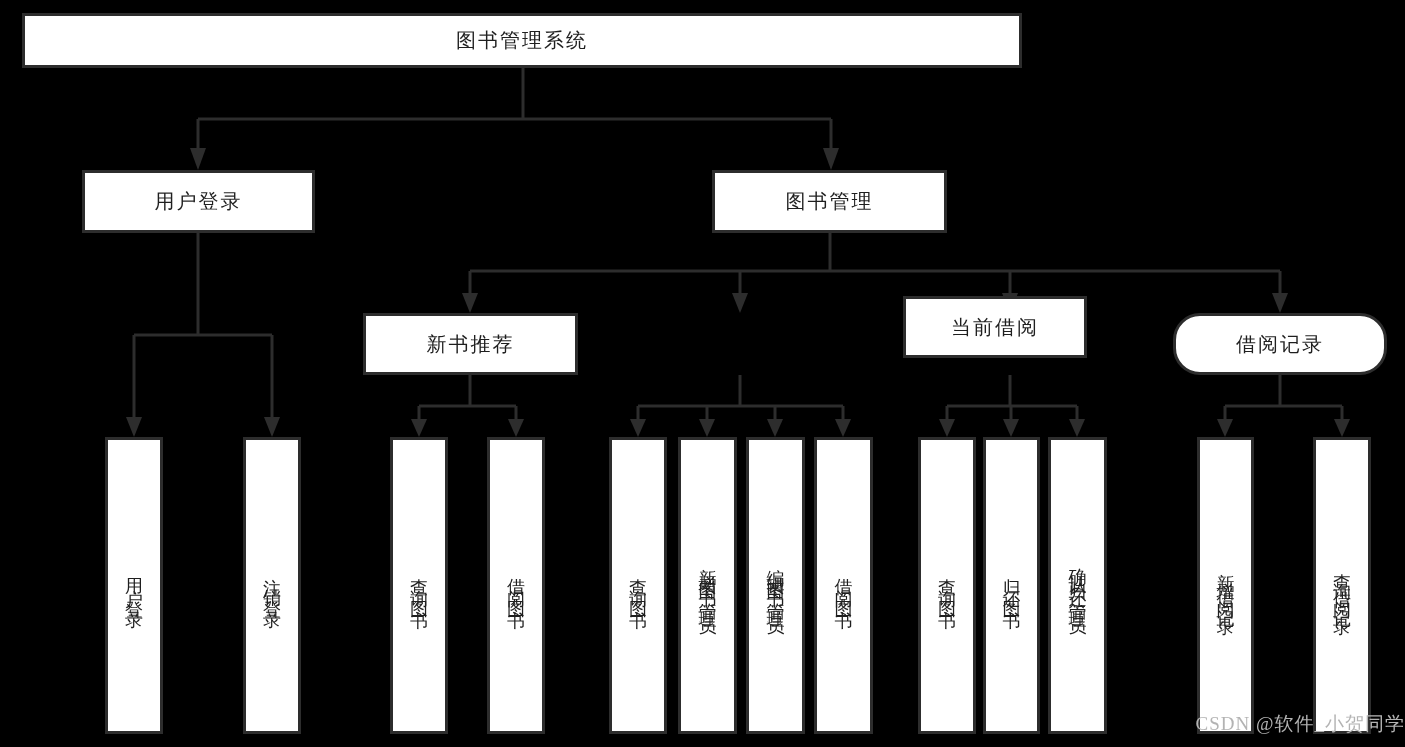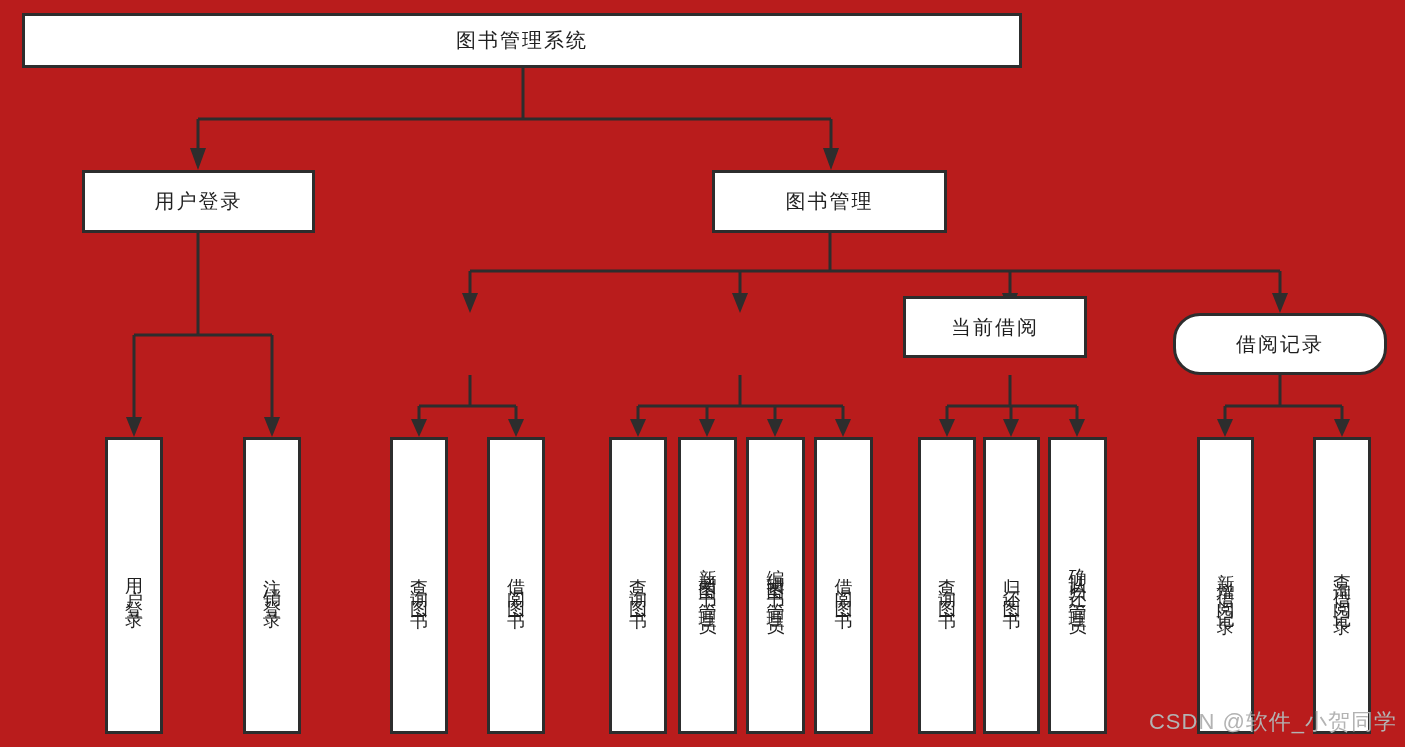--- a/index.html
+++ b/index.html
@@ -8,21 +8,21 @@
     background: #ffffff;
     width: 1405px;
     height: 747px;
     overflow: hidden;
     font-family: "Liberation Sans", "DejaVu Sans", sans-serif;
   }
   #canvas {
     position: relative;
     width: 1405px;
     height: 747px;
-    background: #b91c1c;
+    background: #000000;
   }
   #connectors {
     position: absolute;
     left: 0; top: 0;
     width: 1405px;
     height: 747px;
   }
   .box {
     position: absolute;
     box-sizing: border-box;
@@ -42,26 +42,27 @@
   }
   .vbox .vtext {
     writing-mode: vertical-rl;
     text-orientation: mixed;
     letter-spacing: 11px;
     white-space: nowrap;
     line-height: 1;
   }
   .watermark {
     position: absolute;
-    right: 8px;
+    right: 0;
     bottom: 10px;
-    font-size: 22px;
+    font-size: 19px;
     color: #b3b3b3;
     letter-spacing: 1px;
     pointer-events: none;
+    font-family: Liberation Serif, serif;
   }
   svg line, svg polyline {
     stroke: #2d2d2d;
     stroke-width: 3;
     fill: none;
   }
   svg polygon {
     fill: #2d2d2d;
     stroke: none;
   }
@@ -151,20 +152,23 @@
     <span>图书管理系统</span>
   </div>
 
   <div class="box hbox" style="left:82px; top:170px; width:233px; height:63px;">
     <span>用户登录</span>
   </div>
   <div class="box hbox" style="left:712px; top:170px; width:235px; height:63px;">
     <span>图书管理</span>
   </div>
 
+  <div class="box hbox" style="left:363px; top:313px; width:215px; height:62px;">
+    <span>新书推荐</span>
+  </div>
   <div class="box hbox" style="left:903px; top:296px; width:184px; height:62px;align-items:center;">
     <span>当前借阅</span>
   </div>
   <div class="box hbox" style="left:1173px; top:313px; width:214px; height:62px;border-radius:27px;">
     <span>借阅记录</span>
   </div>
 
   <div class="box vbox" style="left:105px; top:437px; width:58px; height:297px;">
     <span class="vtext">用户登录</span>
   </div>

